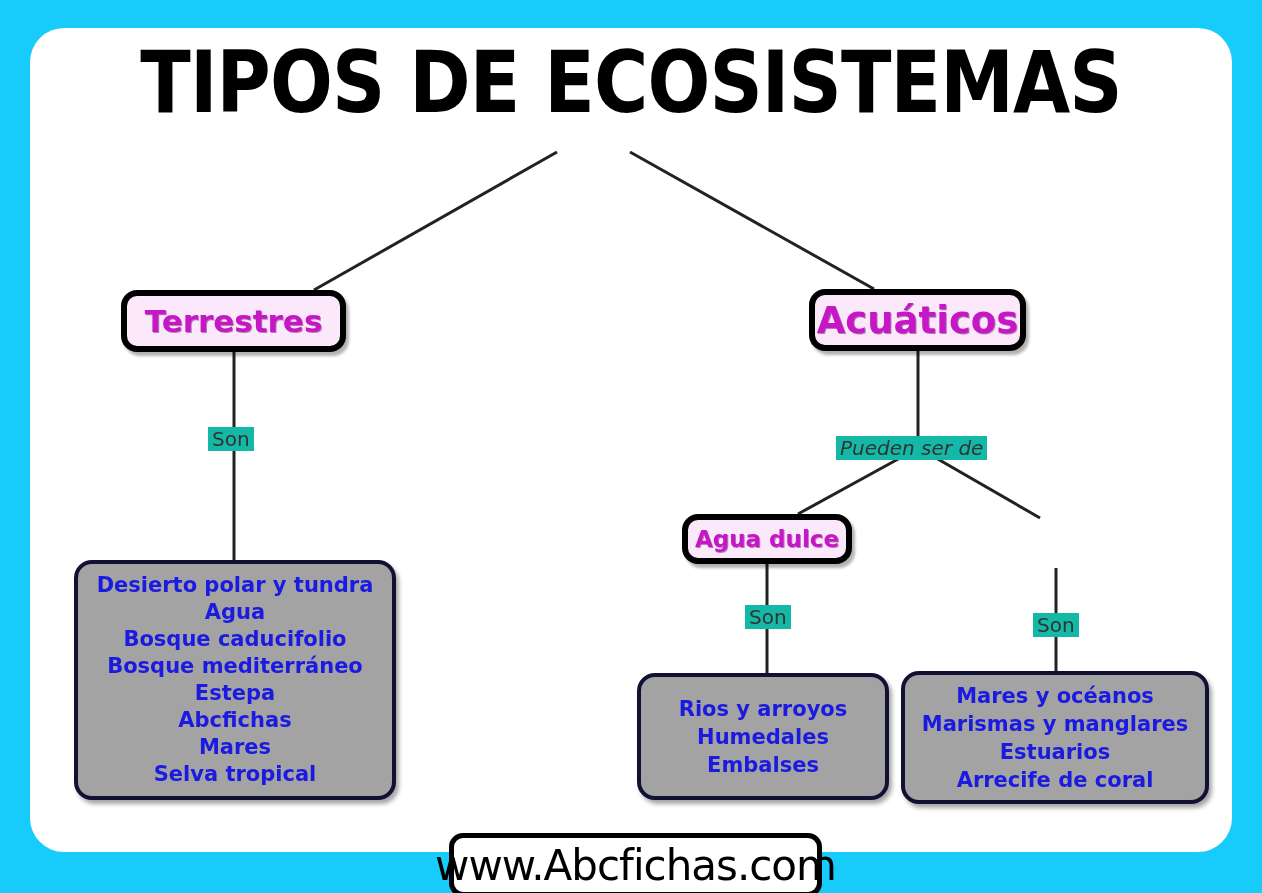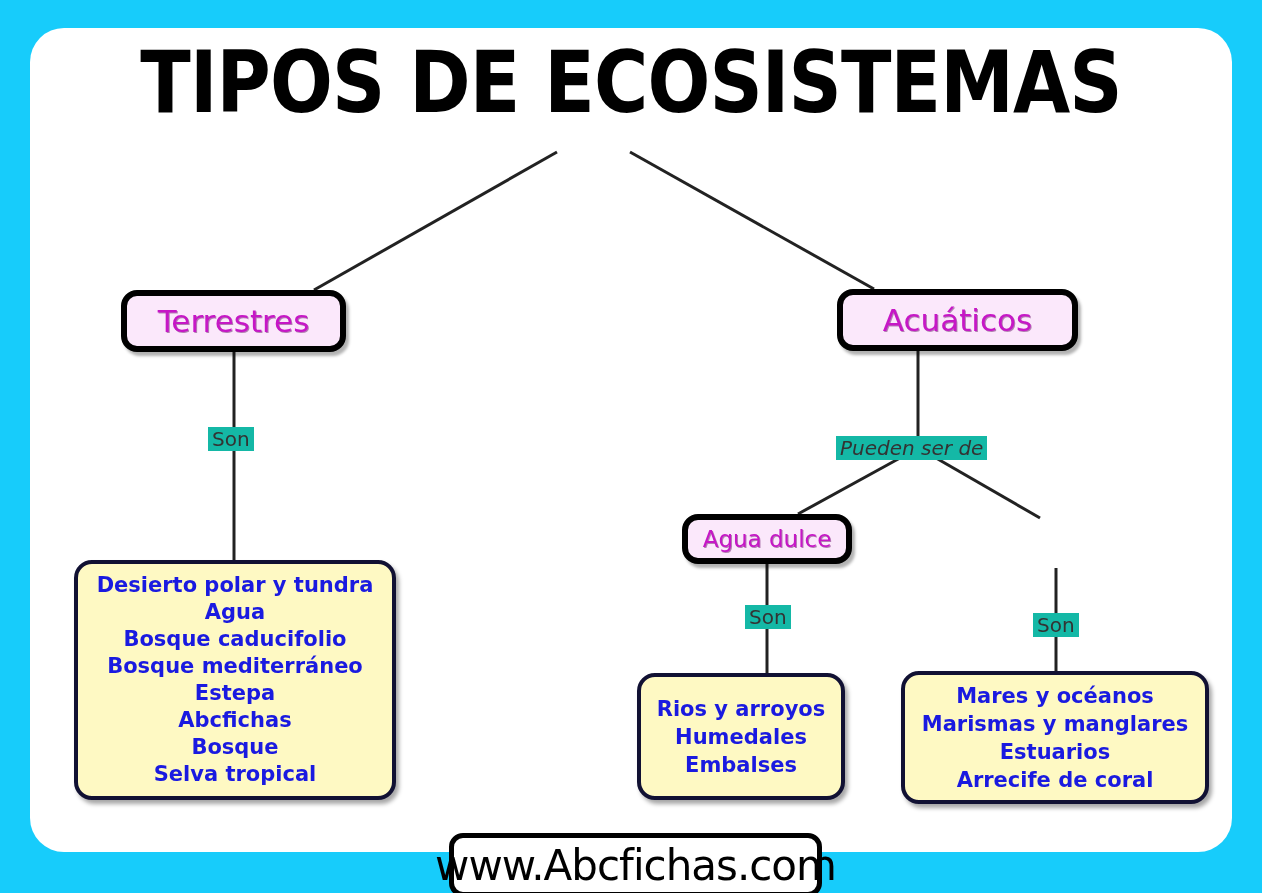--- a/index.html
+++ b/index.html
@@ -58,49 +58,49 @@
   .pink-node {
     position: absolute;
     background: #FBE8FB;
     border: 6px solid #000000;
     border-radius: 16px;
     box-sizing: border-box;
     display: flex;
     align-items: center;
     justify-content: center;
     color: #C617C6;
-    font-weight: normal;
+    font-weight: bold;
     font-family: "DejaVu Sans", sans-serif;
     text-shadow: 1px 1px 0 rgba(90,0,90,0.45);
     box-shadow: 3px 4px 3px rgba(0,0,0,0.30);
   }
   #node-terrestres {
     left: 121px; top: 290px;
     width: 225px; height: 62px;
     font-size: 31px;
   }
   #node-acuaticos {
-    left: 837px; top: 289px;
-    width: 241px; height: 62px;
-    font-size: 31px;
+    left: 809px; top: 289px;
+    width: 217px; height: 62px;
+    font-size: 37px;
   }
   #node-agua-dulce {
     left: 682px; top: 514px;
     width: 170px; height: 50px;
     font-size: 23px;
   }
   #node-agua-salada {
     left: 965px; top: 518px;
     width: 182px; height: 50px;
     font-size: 23px;
   }
   
   .blue-box {
     position: absolute;
-    background: #fef9c3;
+    background: #a3a3a3;
     border: 4px solid #111133;
     border-radius: 18px;
     box-sizing: border-box;
     display: flex;
     flex-direction: column;
     align-items: center;
     justify-content: center;
     color: #1A1AE0;
     font-weight: bold;
     font-family: "DejaVu Sans", sans-serif;
@@ -111,21 +111,21 @@
     white-space: nowrap;
   }
   #box-terrestres {
     left: 74px; top: 560px;
     width: 322px; height: 240px;
     font-size: 21px;
     line-height: 27px;
   }
   #box-dulce {
     left: 637px; top: 673px;
-    width: 208px; height: 127px;
+    width: 252px; height: 127px;
     font-size: 21px;
     line-height: 28px;
     align-items: center;
   }
   #box-salada {
     left: 901px; top: 671px;
     width: 308px; height: 133px;
     font-size: 21px;
     line-height: 28px;
   }
@@ -210,21 +210,21 @@
   <div class="edge-label" id="lbl-son-dulce">Son</div>
   <div class="edge-label" id="lbl-son-sal">Son</div>
 
   <div class="blue-box" id="box-terrestres">
       <div class="line">Desierto polar y tundra</div>
       <div class="line">Agua</div>
       <div class="line">Bosque caducifolio</div>
       <div class="line">Bosque mediterráneo</div>
       <div class="line">Estepa</div>
       <div class="line">Abcfichas</div>
-      <div class="line">Bosque</div>
+      <div class="line">Mares</div>
       <div class="line">Selva tropical</div>
     </div>
   <div class="blue-box" id="box-dulce">
       <div class="line">Rios y arroyos</div>
       <div class="line">Humedales</div>
       <div class="line">Embalses</div>
     </div>
   <div class="blue-box" id="box-salada">
       <div class="line">Mares y océanos</div>
       <div class="line">Marismas y manglares</div>

